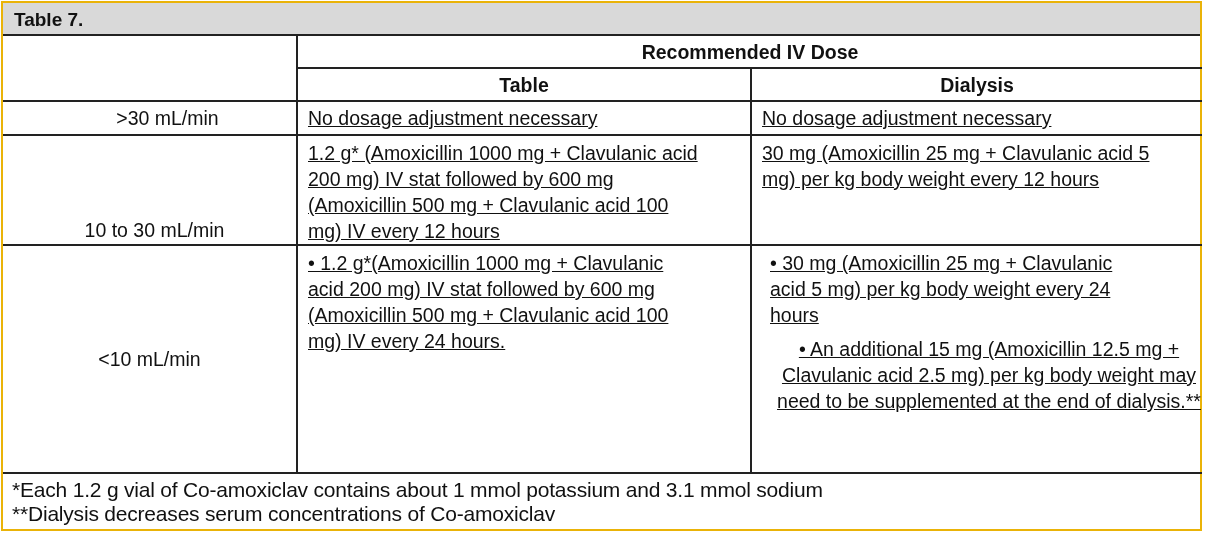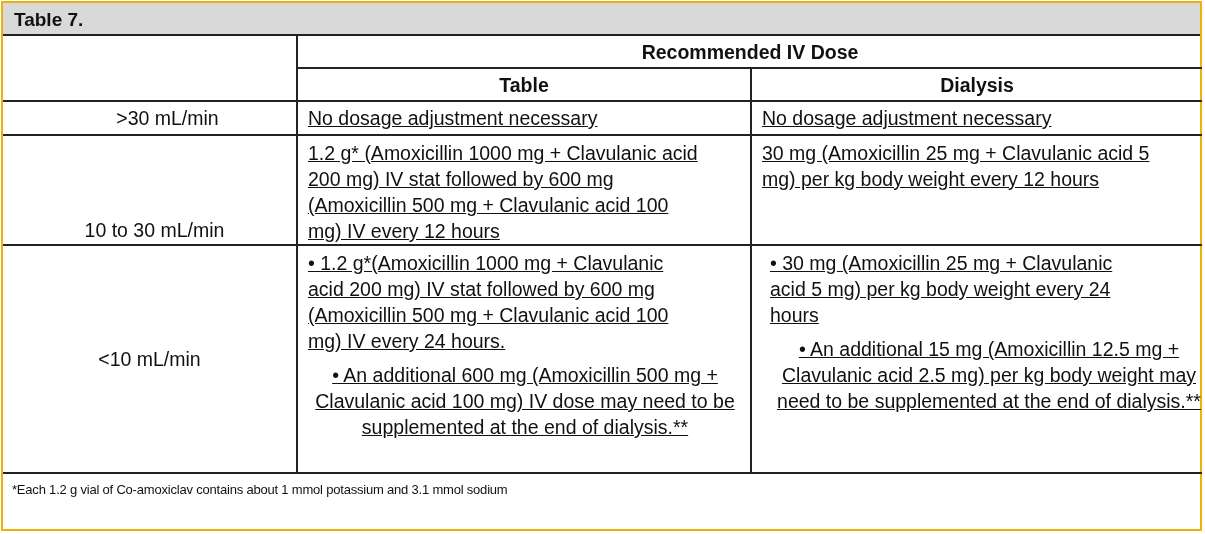--- a/index.html
+++ b/index.html
@@ -7,21 +7,21 @@
   .tbl { position: absolute; left: 1px; top: 1px; width: 1201px; height: 530px; border: 2px solid #eab308; box-sizing: border-box; }
   .title { position: absolute; left: 0; top: 0; width: 100%; height: 33px; background: #d9d9d9; border-bottom: 2px solid #222; box-sizing: border-box; font-weight: bold; font-size: 19px; padding: 6px 0 0 11px; }
   .cell { position: absolute; box-sizing: border-box; font-size: 19.5px; line-height: 26px; }
   .vline { position: absolute; width: 2px; background: #222; }
   .hline { position: absolute; height: 2px; background: #222; }
   .center { display: flex; align-items: center; justify-content: center; text-align: center; }
   .bold { font-weight: bold; }
   .txt { padding: 4px 8px 0 10px; }
   .para { margin: 0; text-decoration: underline; }
   .para + .para { margin-top: 8px; text-align: center; }
-  .foot { font-size: 13px; line-height: 24px; padding: 4px 0 0 9px; letter-spacing: -0.2px; }
+  .foot { font-size: 21px; line-height: 24px; padding: 4px 0 0 9px; letter-spacing: -0.2px; }
 </style>
 </head>
 <body>
 
 <div class="tbl">
   <div class="title">Table 7.</div>
 
   <div class="cell center bold" style="left:295px;top:33px;width:904px;height:31px;text-align:right;">Recommended IV Dose</div>
   <div class="cell center bold" style="left:295px;top:66px;width:452px;height:31px;">Table</div>
   <div class="cell center bold" style="left:749px;top:66px;width:450px;height:31px;">Dialysis</div>
@@ -38,29 +38,29 @@
   <div class="cell txt" style="left:295px;top:133px;width:452px;height:108px;padding-right:50px;">
       <p class="para">1.2 g* (Amoxicillin 1000 mg + Clavulanic acid 200 mg) IV stat followed by 600 mg (Amoxicillin 500 mg + Clavulanic acid 100 mg) IV every 12 hours</p>
     </div>
   <div class="cell txt" style="left:749px;top:133px;width:450px;height:129px;padding-right:14px;">
       <p class="para">30 mg (Amoxicillin 25 mg + Clavulanic acid 5 mg) per kg body weight every 12 hours</p>
     </div>
 
   <div class="cell center" style="left:0;top:243px;width:293px;height:226px;">&lt;10 mL/min</div>
   <div class="cell txt" style="left:295px;top:243px;width:452px;height:226px;padding-right:8px;">
     <p class="para" style="padding-right:50px;">• 1.2 g*(Amoxicillin 1000 mg + Clavulanic acid 200 mg) IV stat followed by 600 mg (Amoxicillin 500 mg + Clavulanic acid 100 mg) IV every 24 hours.</p>
-    <p class="para">• An additional 600 mg (Amoxicillin 500 mg + Clavulanic acid 100 mg) IV dose may need to be supplemented at the end of dialysis.**</p>
   </div>
   <div class="cell txt" style="left:749px;top:243px;width:450px;height:226px;padding-right:2px;margin-left:8px;">
     <p class="para" style="padding-right:60px;">• 30 mg (Amoxicillin 25 mg + Clavulanic acid 5 mg) per kg body weight every 24 hours</p>
     <p class="para">• An additional 15 mg (Amoxicillin 12.5 mg + Clavulanic acid 2.5 mg) per kg body weight may need to be supplemented at the end of dialysis.**</p>
   </div>
 
   <div class="cell foot" style="left:0;top:471px;width:1199px;height:56px;">
     <div>*Each 1.2 g vial of Co-amoxiclav contains about 1 mmol potassium and 3.1 mmol sodium</div>
+    <div>**Dialysis decreases serum concentrations of Co-amoxiclav</div>
   </div>
 
   <div class="vline" style="left:293px;top:33px;height:438px;"></div>
   <div class="vline" style="left:747px;top:64px;height:407px;"></div>
   <div class="hline" style="left:293px;top:64px;width:906px;"></div>
   <div class="hline" style="left:0;top:97px;width:1199px;"></div>
   <div class="hline" style="left:0;top:131px;width:1199px;"></div>
   <div class="hline" style="left:0;top:241px;width:1199px;"></div>
   <div class="hline" style="left:0;top:469px;width:1199px;"></div>
 </div>

